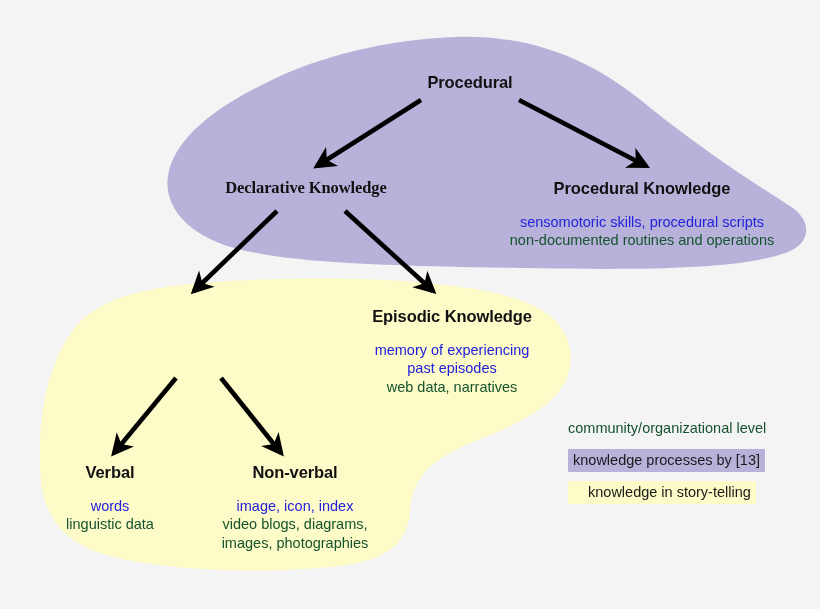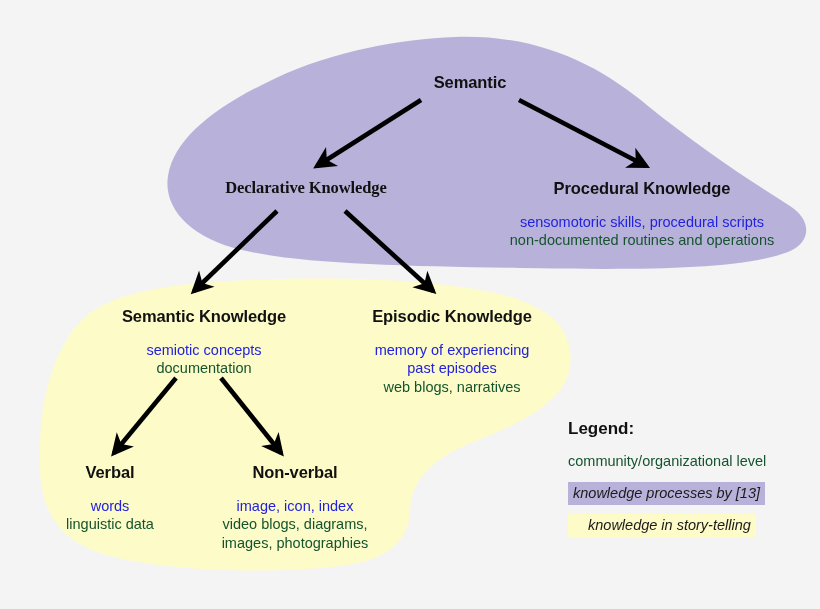--- a/index.html
+++ b/index.html
@@ -63,21 +63,20 @@
     margin-bottom: 13px;
   }
   .legend-level {
     font-size: 14.5px;
     line-height: 1.30;
     white-space: nowrap;
   }
   .legend-swatch {
     display: inline-block;
     font-size: 14.5px;
-    font-style: italic;
     color: #1a1a1a;
     padding: 3px 5px 4px 5px;
     white-space: nowrap;
   }
   .swatch-purple { background: #b8b2da; margin-top: 11px; }
   .swatch-yellow { background: #fdfbc8; margin-top: 9px; padding-left: 20px; }
 </style>
 </head>
 <body>
 
@@ -115,49 +114,42 @@
       <line x1="421" y1="100" x2="317" y2="166"></line>
       <line x1="519" y1="100" x2="646" y2="166"></line>
       <line x1="277" y1="211" x2="194" y2="291"></line>
       <line x1="345" y1="211" x2="433" y2="291"></line>
       <line x1="176" y1="378" x2="114" y2="453"></line>
       <line x1="221" y1="378" x2="281" y2="453"></line>
     </g>
   </svg>
 
   <div class="node" style="left:390px; top:74px; width:160px;">
-    <div class="node-title">Semantic</div>
+    <div class="node-title">Procedural</div>
   </div>
 
   <div class="node" style="left:191px; top:180px; width:230px;font-family:Liberation Serif, serif;">
     <div class="node-title">Declarative Knowledge</div>
   </div>
 
   <div class="node" style="left:497px; top:180px; width:290px;">
     <div class="node-title">Procedural Knowledge</div>
     <div class="node-lines">
       <div class="lvl-individual">sensomotoric skills, procedural scripts</div>
       <div class="lvl-community">non-documented routines and operations</div>
     </div>
   </div>
 
-  <div class="node" style="left:94px; top:308px; width:220px;">
-    <div class="node-title">Semantic Knowledge</div>
-    <div class="node-lines">
-      <div class="lvl-individual">semiotic concepts</div>
-      <div class="lvl-community">documentation</div>
-    </div>
-  </div>
 
   <div class="node" style="left:341px; top:308px; width:222px;">
     <div class="node-title">Episodic Knowledge</div>
     <div class="node-lines">
       <div class="lvl-individual">memory of experiencing</div>
       <div class="lvl-individual">past episodes</div>
-      <div class="lvl-community">web blogs, narratives</div>
+      <div class="lvl-community">web data, narratives</div>
     </div>
   </div>
 
   <div class="node" style="left:40px; top:464px; width:140px;">
     <div class="node-title">Verbal</div>
     <div class="node-lines">
       <div class="lvl-individual">words</div>
       <div class="lvl-community">linguistic data</div>
     </div>
   </div>
@@ -165,19 +157,18 @@
   <div class="node" style="left:197px; top:464px; width:196px;">
     <div class="node-title">Non-verbal</div>
     <div class="node-lines">
       <div class="lvl-individual">image, icon, index</div>
       <div class="lvl-community">video blogs, diagrams,</div>
       <div class="lvl-community">images, photographies</div>
     </div>
   </div>
 
   <div id="legend">
-    <div class="legend-title">Legend:</div>
     <div class="legend-level lvl-community">community/organizational level</div>
     <div><span class="legend-swatch swatch-purple">knowledge processes by [13]</span></div>
     <div><span class="legend-swatch swatch-yellow">knowledge in story-telling</span></div>
   </div>
 
 </div>
 
 </body></html>

